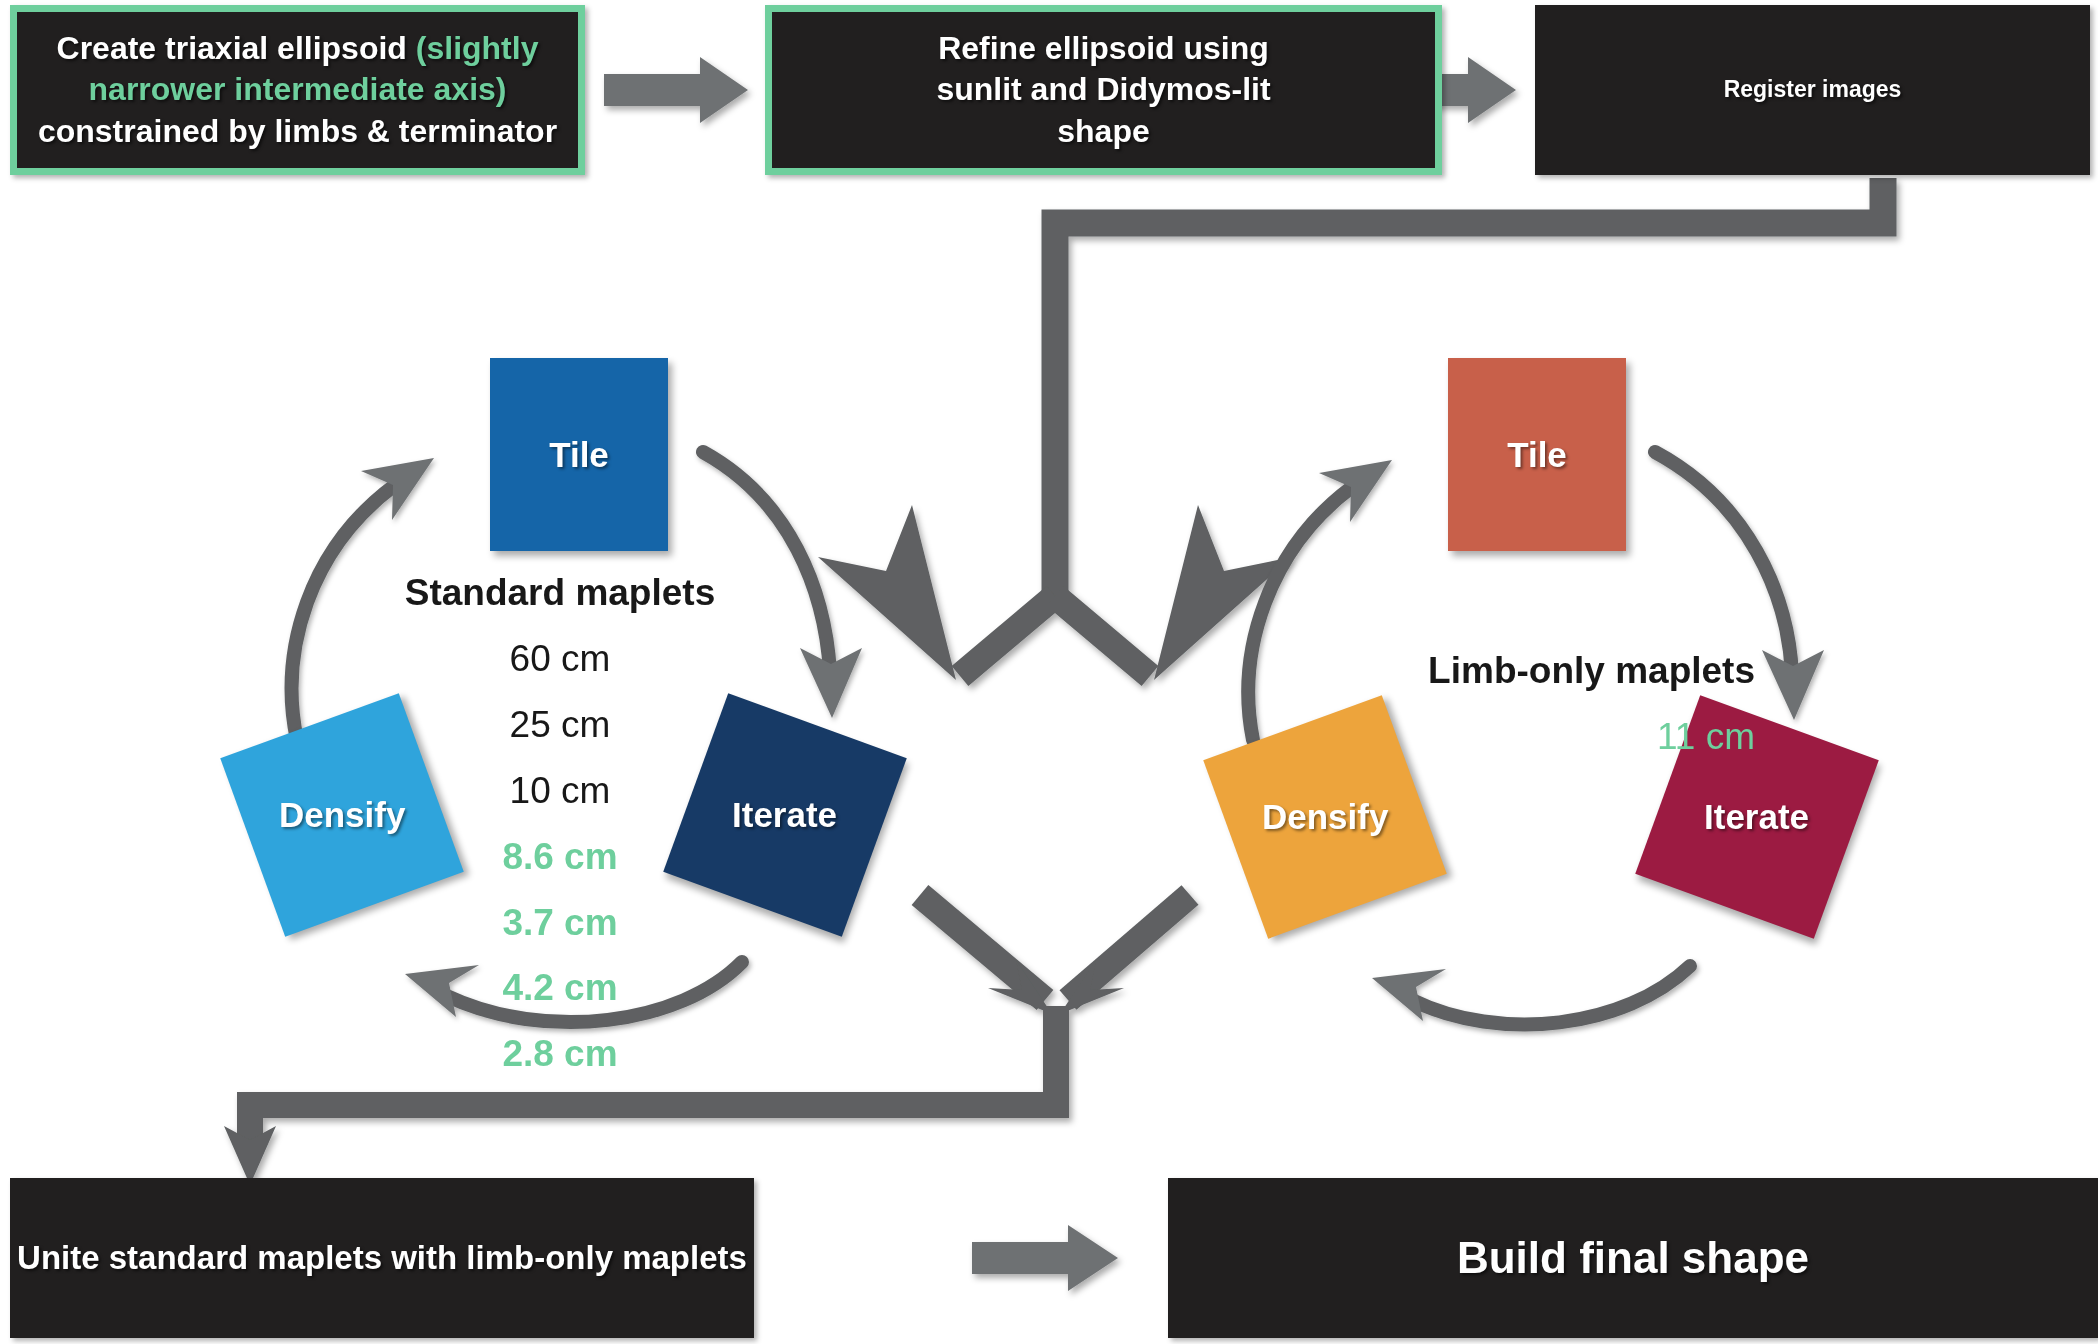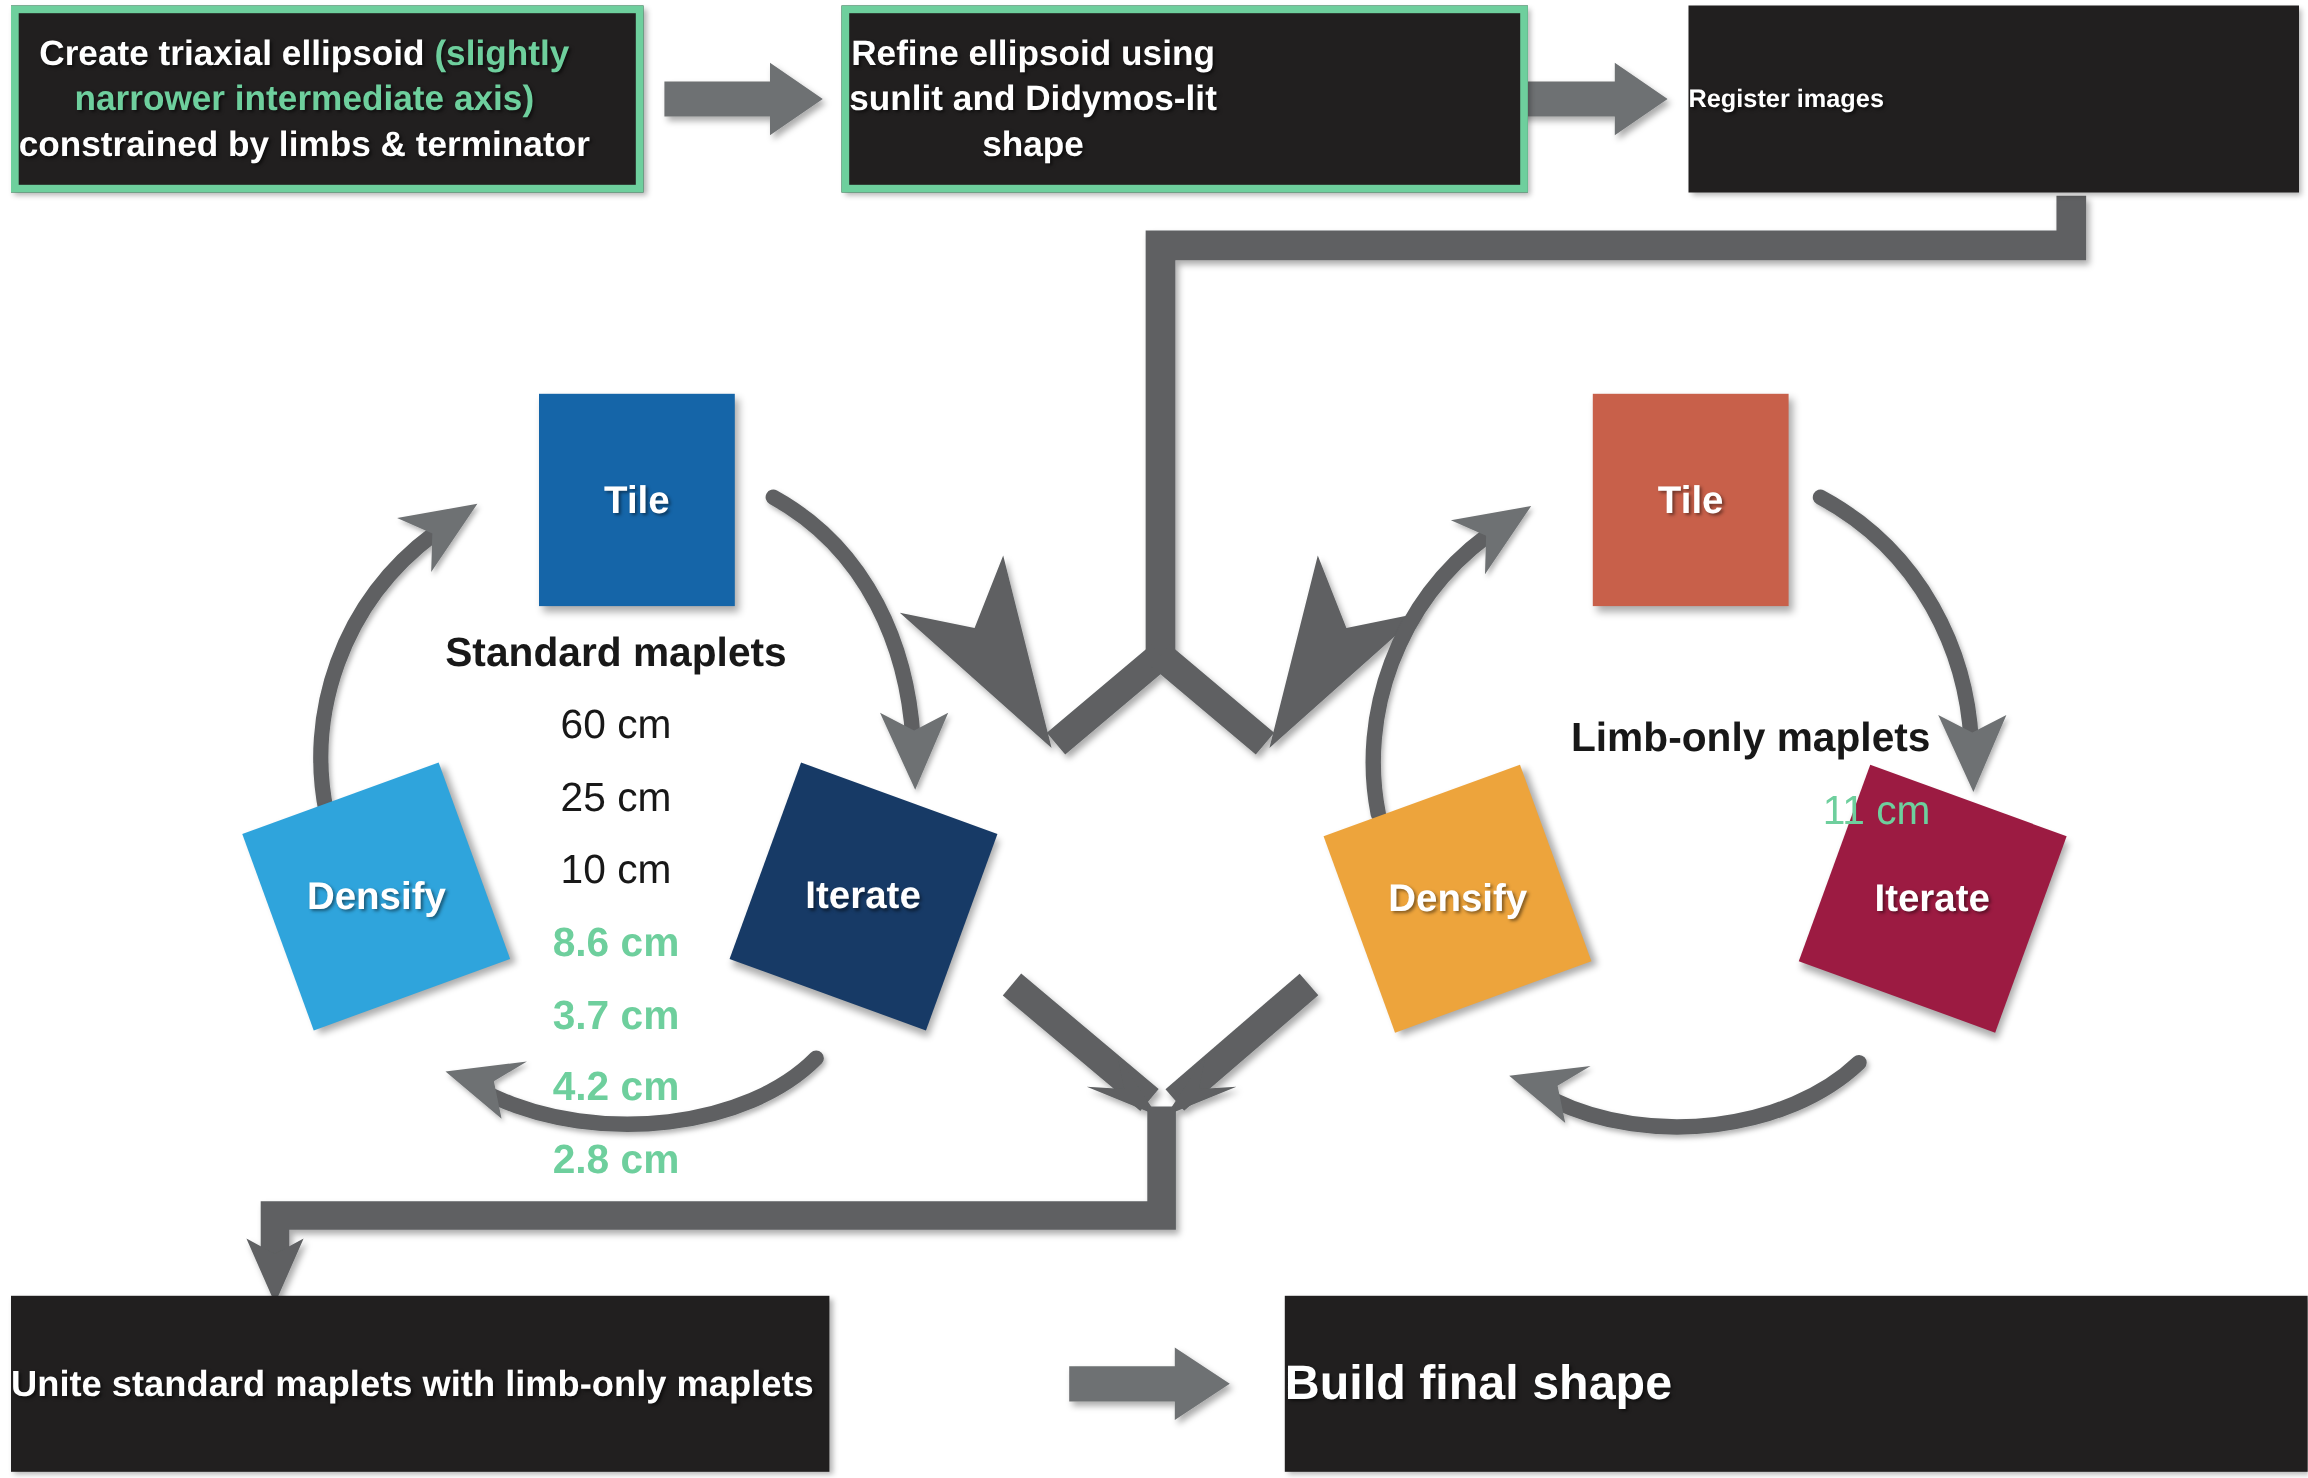--- a/index.html
+++ b/index.html
@@ -2,21 +2,21 @@
 <html><head>
 <meta charset="utf-8">
 <style>
   html,body{margin:0;padding:0;background:#ffffff;}
   body{width:2098px;height:1344px;overflow:hidden;
        font-family:"Liberation Sans","DejaVu Sans",sans-serif;}
   #stage{position:relative;width:2098px;height:1344px;background:#fff;}
   svg.layer{position:absolute;left:0;top:0;width:2098px;height:1344px;}
   
   .pbox{position:absolute;background:#211f1f;display:flex;align-items:center;
-        box-sizing:border-box;
+        justify-content:center;box-sizing:border-box;
         box-shadow:3px 3px 5px rgba(0,0,0,.30);}
   .pbox.accent{border:7px solid #6ecf9d;}
   .pbox .ptxt{color:#ffffff;font-weight:bold;text-align:center;line-height:1.30;
               text-shadow:2px 2px 3px rgba(0,0,0,.55);}
   .grn{color:#6ecf9d;}
   
   .csq{position:absolute;display:flex;align-items:center;justify-content:center;
        box-sizing:border-box;box-shadow:4px 5px 7px rgba(0,0,0,.33);}
   .csq span{color:#ffffff;font-weight:bold;font-size:35px;white-space:nowrap;
             text-shadow:2px 2px 3px rgba(0,0,0,.45);}
@@ -109,21 +109,21 @@
   </svg>
 
   <div class="pbox accent" style="left:10px;top:5px;width:575px;height:170px;">
     <div class="ptxt" style="font-size:32px;">
       <span>Create triaxial ellipsoid </span><span class="grn">(slightly</span><br>
       <span class="grn">narrower intermediate axis)</span><br>
       <span>constrained by limbs &amp; terminator</span>
     </div>
   </div>
 
-  <div class="pbox accent" style="left:765px;top:5px;width:624px;height:170px;">
+  <div class="pbox accent" style="left:765px;top:5px;width:677px;height:170px;">
     <div class="ptxt grn" style="font-size:32px;">
       <span>Refine ellipsoid using</span><br>
       <span>sunlit and Didymos-lit</span><br>
       <span>shape</span>
     </div>
   </div>
 
   <div class="pbox" style="left:1535px;top:5px;width:555px;height:170px;">
     <div class="ptxt" style="font-size:23px;">Register images</div>
   </div>

